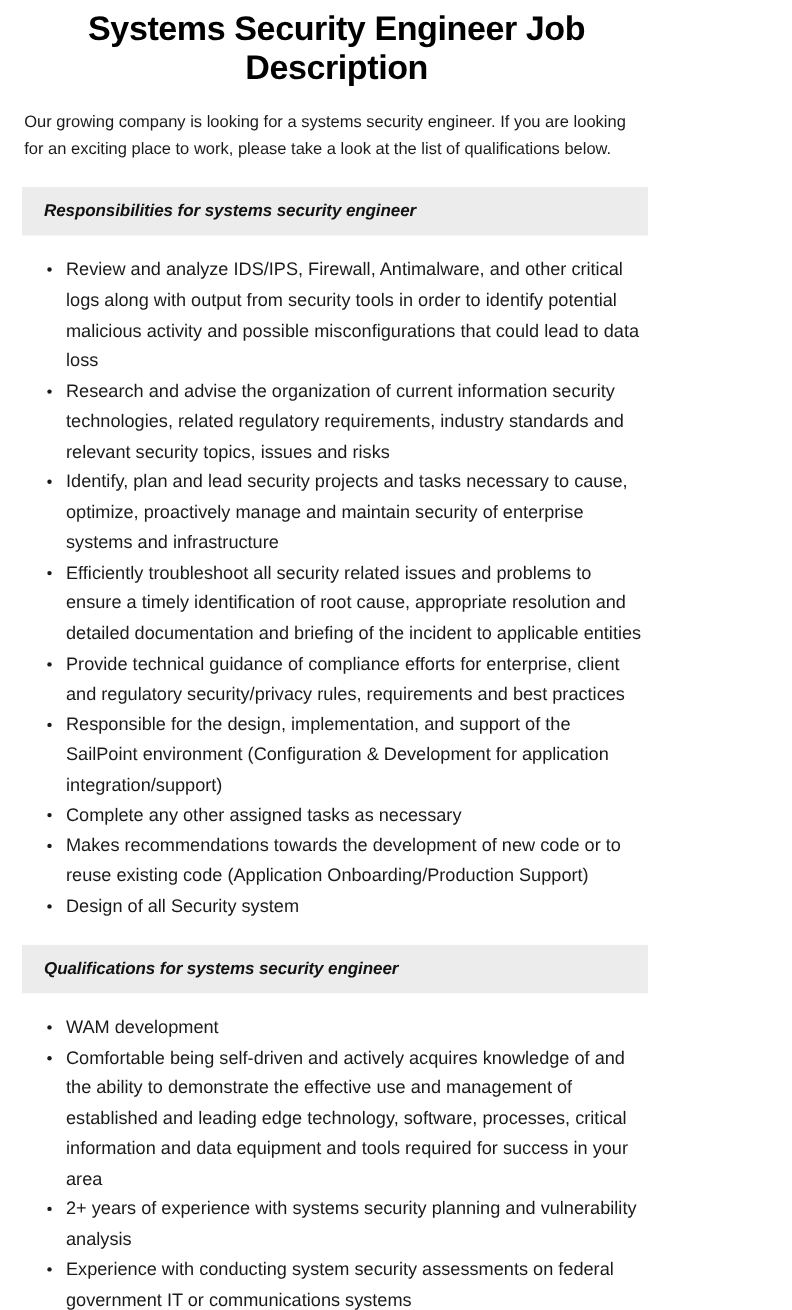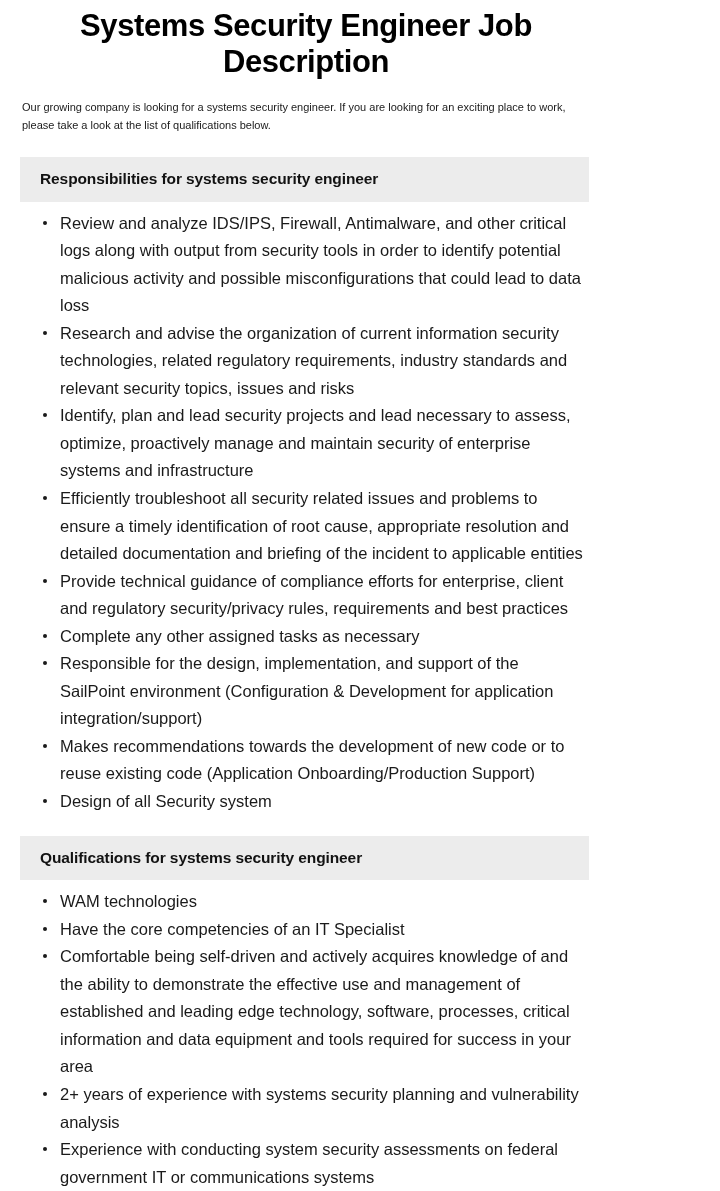--- a/index.html
+++ b/index.html
@@ -24,48 +24,49 @@
     font-size: 31px;
     font-weight: bold;
     line-height: 1.15;
     letter-spacing: -0.4px;
     text-align: center;
     color: #000000;
     margin: 0;
     padding: 8px 20px 4px 20px;
   }
   .intro {
-    font-size: 11px;
+    font-size: 15px;
     line-height: 1.62;
     color: #1a1a1a;
     margin: 0;
     padding: 16px 26px 8px 22px;
     text-align: left;
   }
   .section {
     margin: 0;
     padding: 0;
   }
   .section-header {
     background: #ececec;
     margin: 14px 23px 0 20px;
     padding: 13px 20px 13px 20px;
     box-sizing: border-box;
+    font-style: italic;
   }
   .section-header-text {
     font-size: 15.5px;
     font-weight: bold;
     color: #121212;
     line-height: 1.2;
     letter-spacing: -0.1px;
   }
   ul.bullets {
     list-style: none;
     margin: 0;
-    padding: 8px 20px 6px 0;
+    padding: 18px 20px 6px 0;
   }
   ul.bullets li {
     position: relative;
     font-size: 16.5px;
     line-height: 1.67;
     color: #1a1a1a;
     padding: 0 8px 0 60px;
     margin: 0 0 0 0;
   }
   ul.bullets li::before {
@@ -92,36 +93,35 @@
 
   <p class="intro">Our growing company is looking for a systems security engineer. If you are looking for an exciting place to work, please take a look at the list of qualifications below.</p>
 
   <div class="section">
     <div class="section-header">
       <span class="section-header-text">Responsibilities for systems security engineer</span>
     </div>
     <ul class="bullets">
       <li>Review and analyze IDS/IPS, Firewall, Antimalware, and other critical logs along with output from security tools in order to identify potential malicious activity and possible misconfigurations that could lead to data loss</li>
       <li>Research and advise the organization of current information security technologies, related regulatory requirements, industry standards and relevant security topics, issues and risks</li>
-      <li>Identify, plan and lead security projects and lead necessary to assess, optimize, proactively manage and maintain security of enterprise systems and infrastructure</li>
+      <li>Identify, plan and lead security projects and tasks necessary to cause, optimize, proactively manage and maintain security of enterprise systems and infrastructure</li>
       <li>Efficiently troubleshoot all security related issues and problems to ensure a timely identification of root cause, appropriate resolution and detailed documentation and briefing of the incident to applicable entities</li>
       <li>Provide technical guidance of compliance efforts for enterprise, client and regulatory security/privacy rules, requirements and best practices</li>
+      <li>Responsible for the design, implementation, and support of the SailPoint environment (Configuration &amp; Development for application integration/support)</li>
       <li>Complete any other assigned tasks as necessary</li>
-      <li>Responsible for the design, implementation, and support of the SailPoint environment (Configuration &amp; Development for application integration/support)</li>
       <li>Makes recommendations towards the development of new code or to reuse existing code (Application Onboarding/Production Support)</li>
       <li>Design of all Security system</li>
     </ul>
   </div>
 
   <div class="section">
     <div class="section-header">
       <span class="section-header-text">Qualifications for systems security engineer</span>
     </div>
     <ul class="bullets qual-list">
-      <li>WAM technologies</li>
-      <li>Have the core competencies of an IT Specialist</li>
+      <li>WAM development</li>
       <li>Comfortable being self-driven and actively acquires knowledge of and the ability to demonstrate the effective use and management of established and leading edge technology, software, processes, critical information and data equipment and tools required for success in your area</li>
       <li>2+ years of experience with systems security planning and vulnerability analysis</li>
       <li>Experience with conducting system security assessments on federal government IT or communications systems</li>
     </ul>
   </div>
 
 </div>
 
 </body></html>

